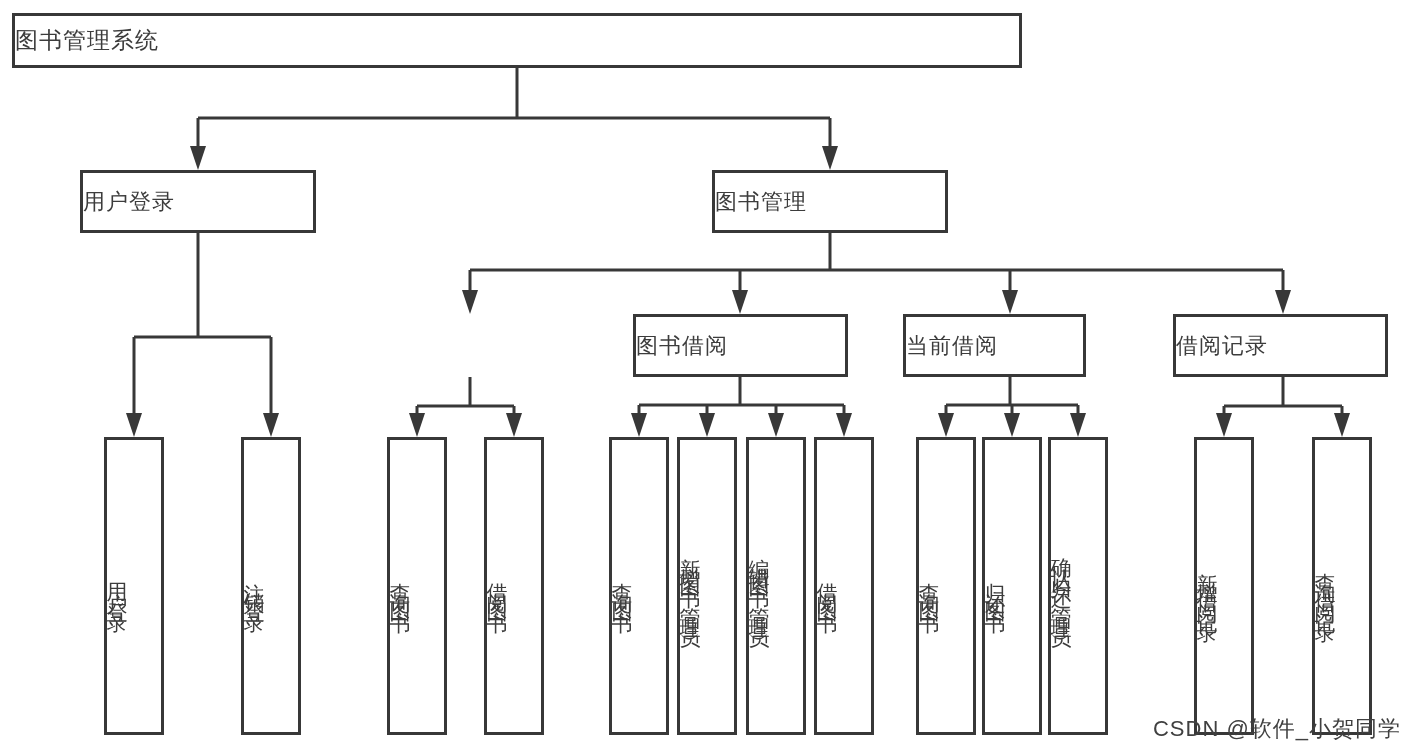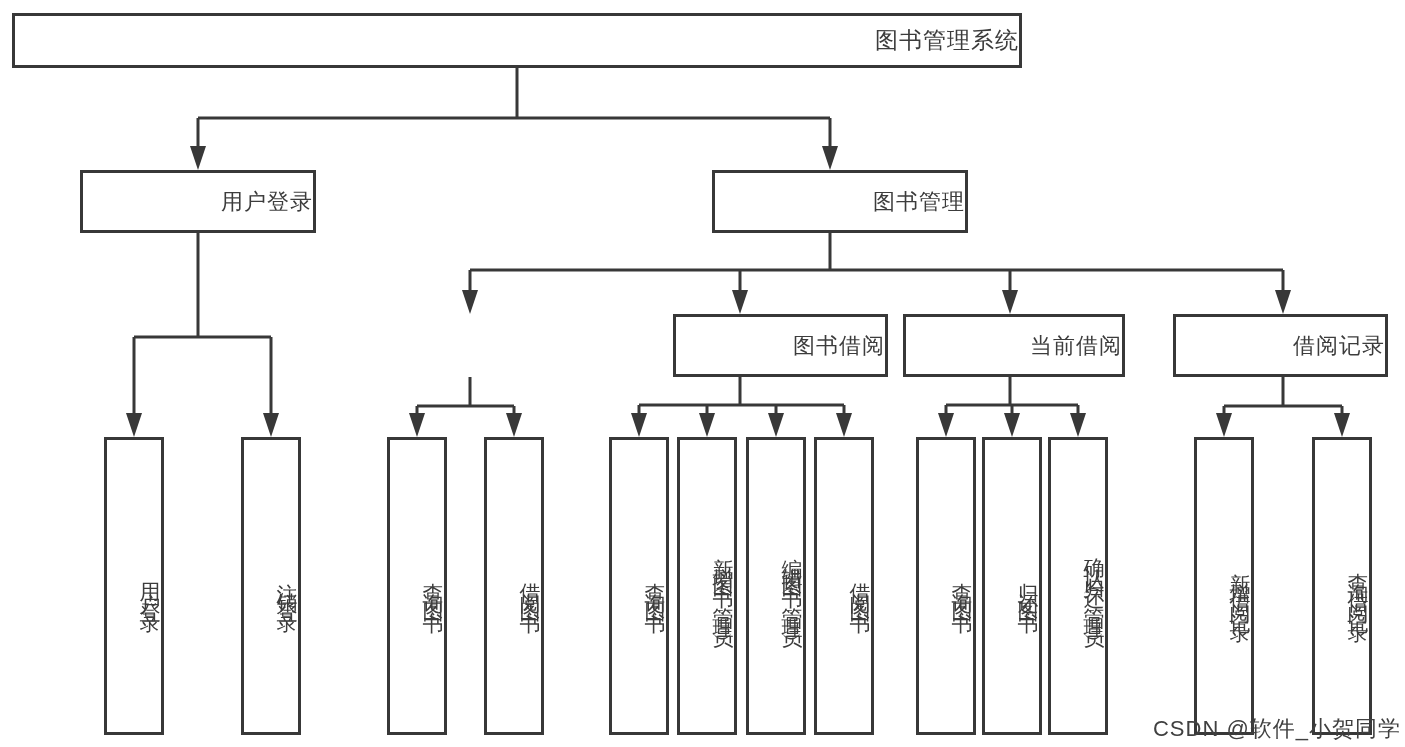--- a/index.html
+++ b/index.html
@@ -18,21 +18,21 @@
     z-index: 1;
   }
   .box {
     position: absolute;
     box-sizing: border-box;
     background: #ffffff;
     border: 3px solid #383838;
     color: #3c3c3c;
     display: flex;
     align-items: center;
-    justify-content: flex-end;
+    justify-content: flex-start;
     z-index: 2;
     font-size: 22px;
     letter-spacing: 1px;
   }
   .hbox { height: 63px; }
   .root { height: 55px; font-size: 23px; }
   .vbox { width: 60px; height: 298px; }
   .vbox .vtext {
     writing-mode: vertical-rl;
     text-orientation: mixed;
@@ -94,28 +94,28 @@
     <polygon class="arrow" points="1334,413 1350,413 1342,437"></polygon>
   </svg>
 
   <div class="box root" style="left:12px; top:13px; width:1010px;">
     <span>图书管理系统</span>
   </div>
 
   <div class="box hbox" style="left:80px; top:170px; width:236px;">
     <span>用户登录</span>
   </div>
-  <div class="box hbox" style="left:712px; top:170px; width:256px;">
+  <div class="box hbox" style="left:712px; top:170px; width:236px;">
     <span>图书管理</span>
   </div>
 
-  <div class="box hbox" style="left:633px; top:314px; width:215px;margin-left:40px;">
+  <div class="box hbox" style="left:633px; top:314px; width:215px;">
     <span>图书借阅</span>
   </div>
-  <div class="box hbox" style="left:903px; top:314px; width:222px;">
+  <div class="box hbox" style="left:903px; top:314px; width:183px;">
     <span>当前借阅</span>
   </div>
   <div class="box hbox" style="left:1173px; top:314px; width:215px;">
     <span>借阅记录</span>
   </div>
 
   <div class="box vbox" style="left:104px; top:437px;">
     <span class="vtext">用户登录</span>
   </div>
   <div class="box vbox" style="left:241px; top:437px;">

